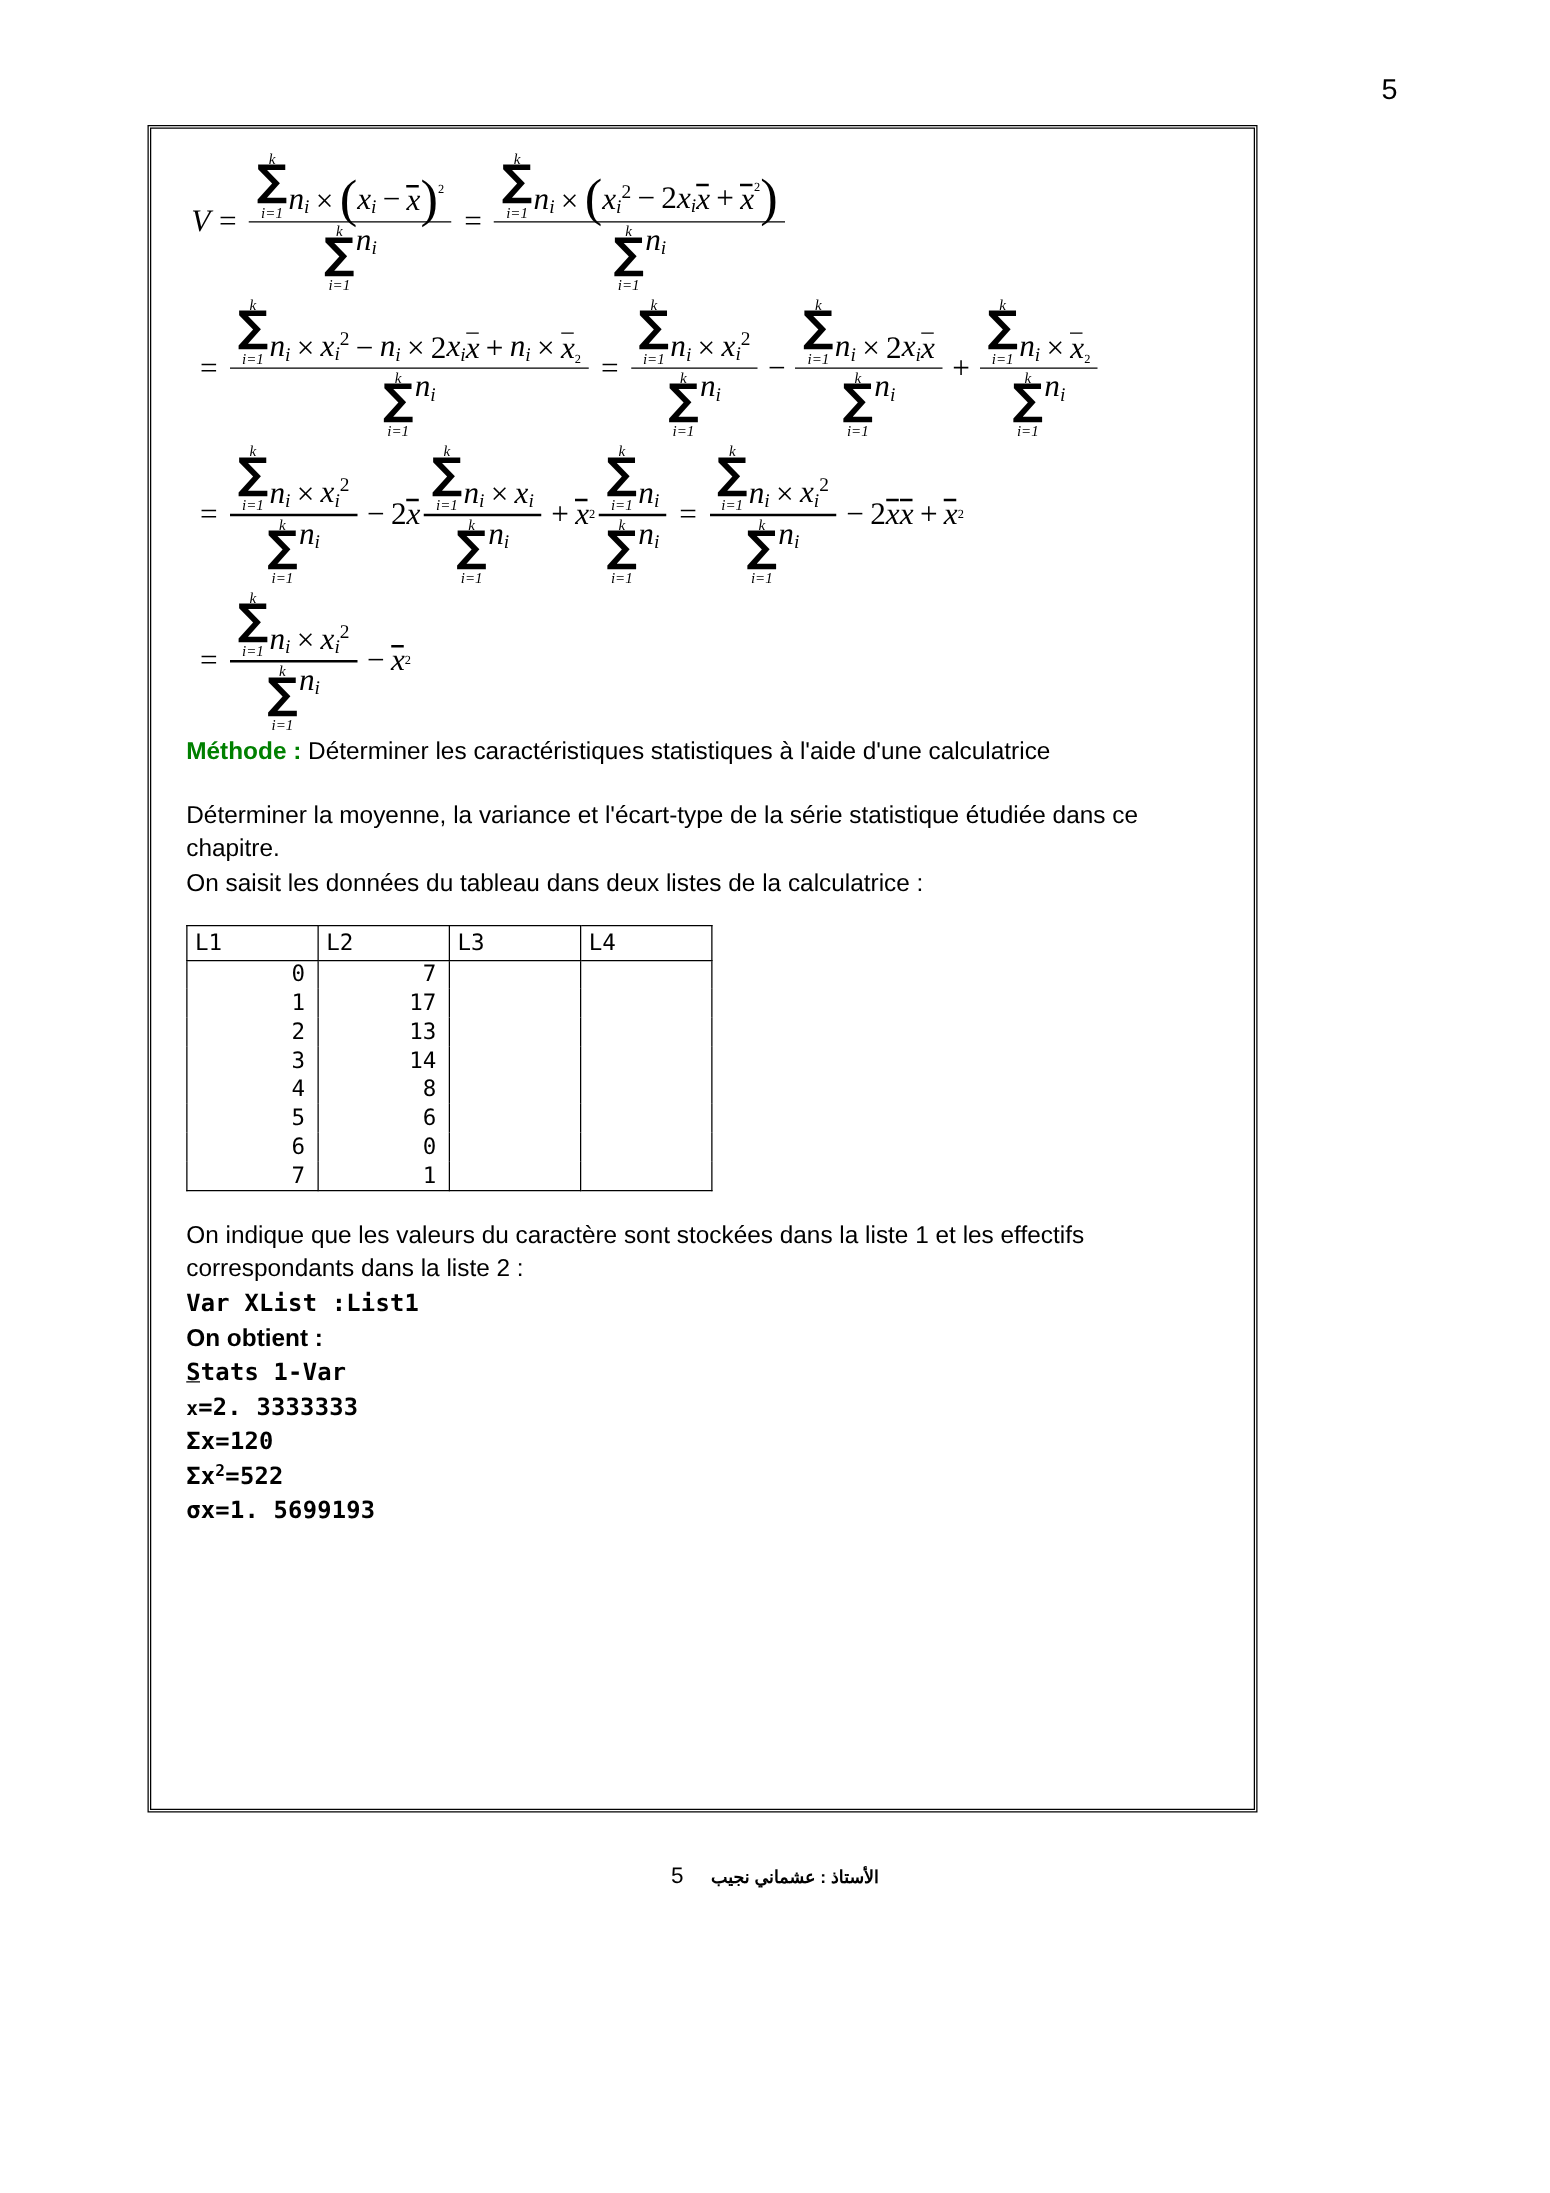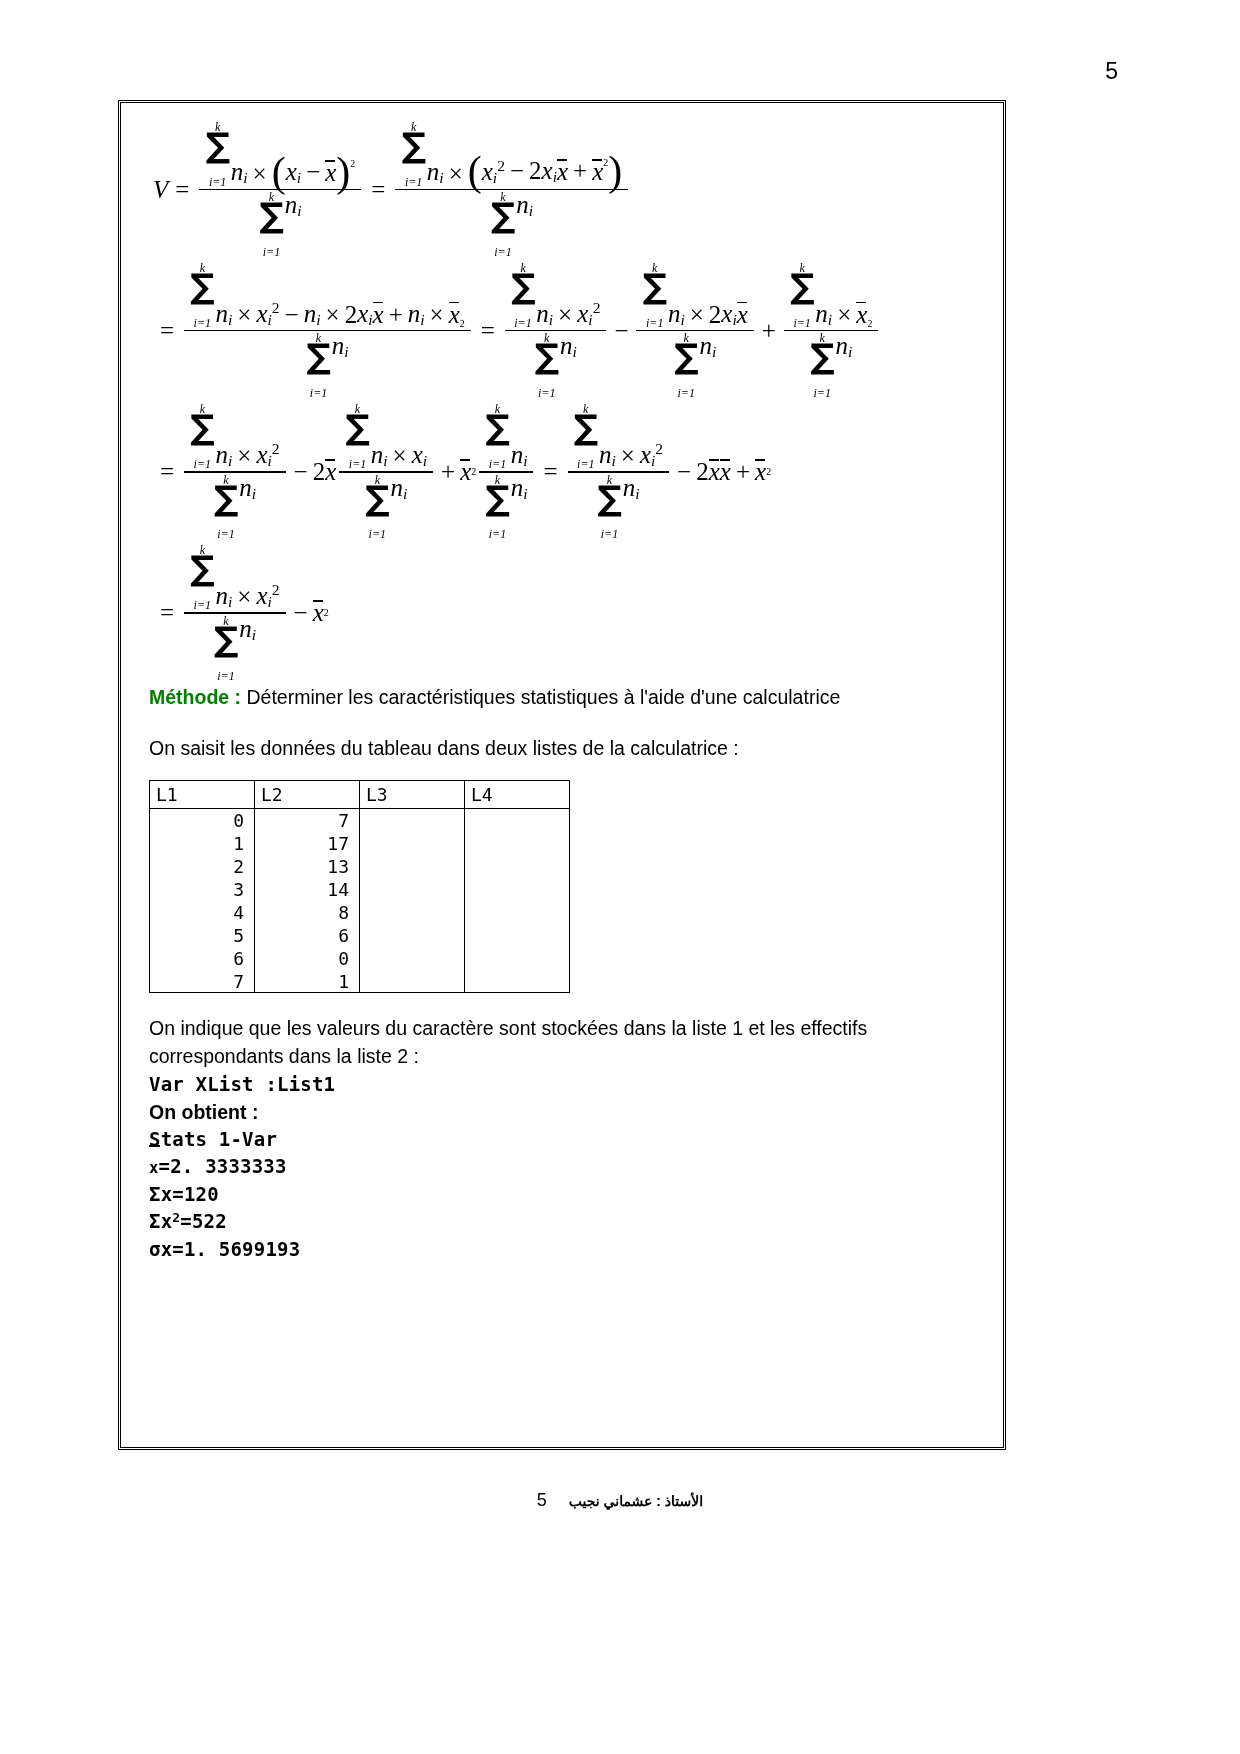--- a/index.html
+++ b/index.html
@@ -102,21 +102,21 @@
     font-style: italic;
     line-height: 1;
   }
   .sum .sbody {
     font-size: 34px;
     line-height: 0.82;
     font-family: "DejaVu Sans", sans-serif;
     font-weight: 600;
   }
   .sum .slim-top { margin-bottom: -1px; }
-  .sum .slim-bot { margin-top: 16px; }
+  .sum .slim-bot { margin-top: 4px; }
 
   
   sub.vsub { font-size: 0.62em; font-style: italic; vertical-align: -0.22em; }
   sup.vsup { font-size: 0.62em; font-style: normal; vertical-align: 0.58em; }
 
   
   .xbar {
     position: relative;
     display: inline-block;
     font-style: italic;
@@ -577,20 +577,21 @@
           <sup class="vsup">2</sup>
     </div>
 
   </div>
 
   <div class="methode-line">
     <span class="methode-tag">Méthode :</span><span> Déterminer les caractéristiques statistiques à l'aide d'une calculatrice</span>
   </div>
 
   <div class="body-text">
+    <div class="para">Déterminer la moyenne, la variance et l'écart-type de la série statistique étudiée dans ce chapitre.</div>
     <div class="para">On saisit les données du tableau dans deux listes de la calculatrice :</div>
   </div>
 
   <table class="calc-table">
     <colgroup>
       <col class="c">
           <col class="c">
           <col class="c">
           <col class="c">
     </colgroup>

